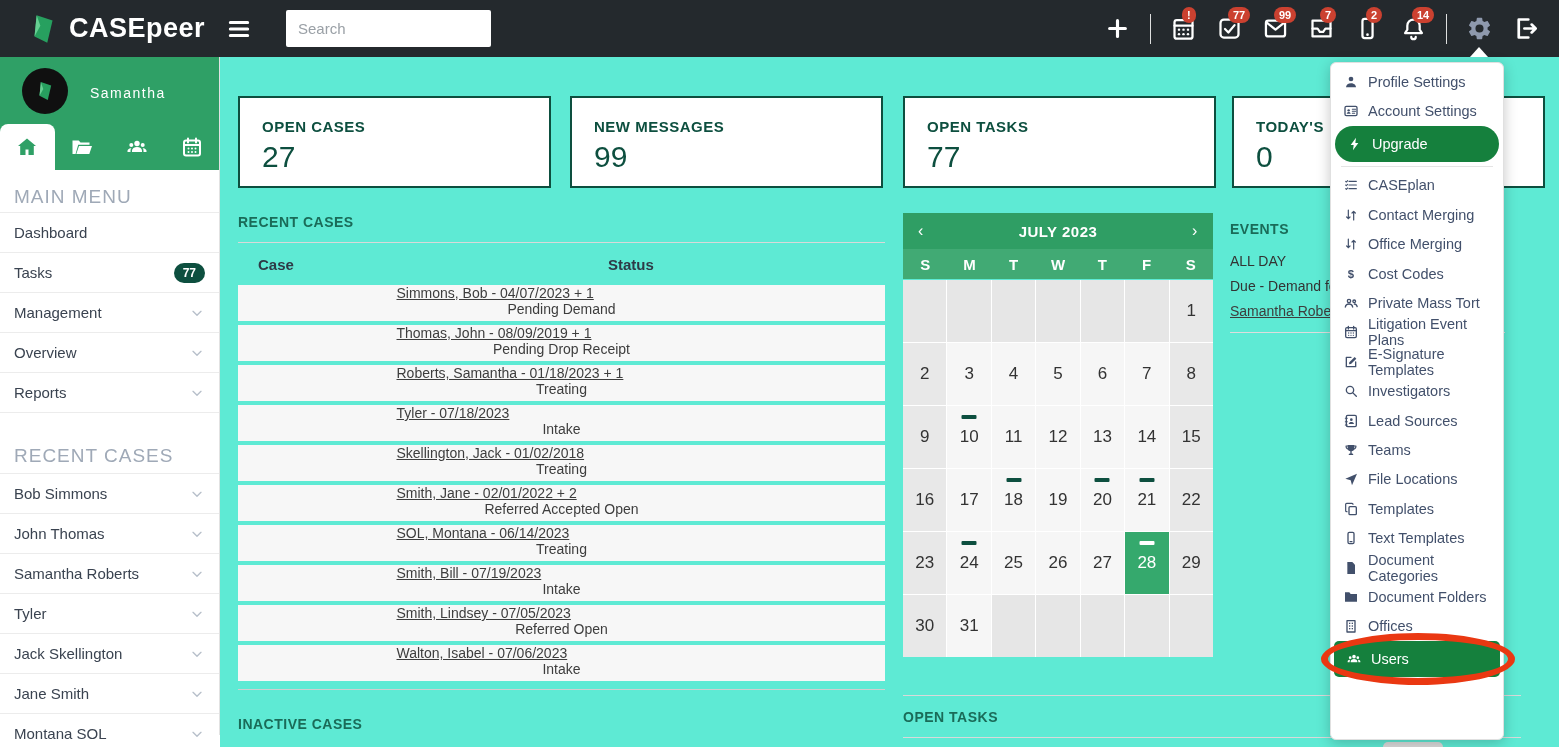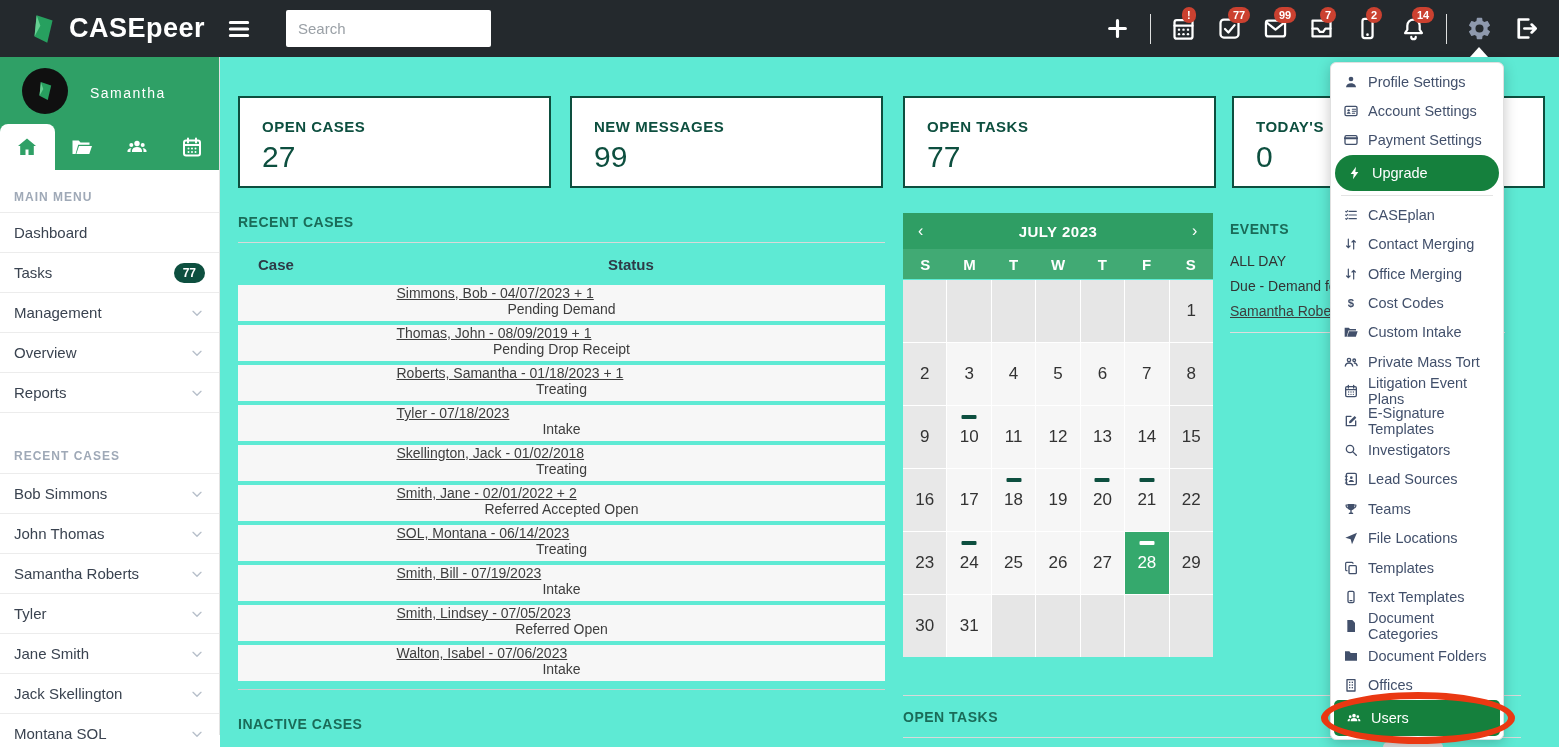--- a/index.html
+++ b/index.html
@@ -35,22 +35,22 @@
   .side-head { height:113px; background:#2fa066; position:relative; }
   .avatar { position:absolute; left:22px; top:11px; width:46px; height:46px; border-radius:50%;
     background:#101010; display:flex; align-items:center; justify-content:center; cursor:pointer; }
   .avatar svg { width:22px; height:22px; }
   .username { position:absolute; left:90px; top:28px; color:#fff; font-size:14px; letter-spacing:1.5px; }
   .side-tabs { position:absolute; bottom:0; left:0; right:0; height:46px; display:flex; }
   .stab { flex:1; display:flex; align-items:center; justify-content:center; color:#fff; cursor:pointer; }
   .stab .ic { width:24px; height:24px; }
   .stab.active { background:#fff; color:#2fa066; border-radius:8px 8px 0 0; }
   .side-section { border-bottom:1px solid #ececec; }
-  .side-label { color:#9fa9b7; font-size:12px; letter-spacing:1px; padding:0 14px; height:30px;
-    display:flex; align-items:center; margin-top:12px;font-weight:bold; }
+  .side-label { color:#9fa9b7; font-size:19px; letter-spacing:1px; padding:0 14px; height:30px;
+    display:flex; align-items:center; margin-top:12px; }
   .side-section + .side-section .side-label { margin-top:26px; height:34px; }
   .side-item { height:40px; display:flex; align-items:center; padding:12px 14px; border-top:1px solid #ececec;
     font-size:15px; color:#3a4350; cursor:pointer; background:#fff; }
   .side-item .lbl { flex:1; }
   .sbadge { background:#0d4f3f; color:#fff; font-size:12px; font-weight:bold; padding:3px 9px; border-radius:10px; }
   .chev { width:16px; height:16px; color:#b7bfca; }
 
   
   .main { position:absolute; left:220px; top:57px; right:0; bottom:0; background:#5eead4; }
   .card { position:absolute; top:39px; width:313px; height:92px; border:2px solid #0d4f3f; background:#fff; }
@@ -314,29 +314,29 @@
         </div>
         <div class="side-item">
           <span class="lbl">Tyler</span>
           <span class="ic chev">
             <svg viewBox="0 0 24 24" fill="none" stroke="currentColor" stroke-width="2" stroke-linecap="round" stroke-linejoin="round">
               <path d="M6 9.5l6 6 6-6"></path>
             </svg>
           </span>
         </div>
         <div class="side-item">
+          <span class="lbl">Jack Skellington</span>
+          <span class="ic chev">
+            <svg viewBox="0 0 24 24" fill="none" stroke="currentColor" stroke-width="2" stroke-linecap="round" stroke-linejoin="round">
+              <path d="M6 9.5l6 6 6-6"></path>
+            </svg>
+          </span>
+        </div>
+        <div class="side-item">
           <span class="lbl">Jane Smith</span>
-          <span class="ic chev">
-            <svg viewBox="0 0 24 24" fill="none" stroke="currentColor" stroke-width="2" stroke-linecap="round" stroke-linejoin="round">
-              <path d="M6 9.5l6 6 6-6"></path>
-            </svg>
-          </span>
-        </div>
-        <div class="side-item">
-          <span class="lbl">Jack Skellington</span>
           <span class="ic chev">
             <svg viewBox="0 0 24 24" fill="none" stroke="currentColor" stroke-width="2" stroke-linecap="round" stroke-linejoin="round">
               <path d="M6 9.5l6 6 6-6"></path>
             </svg>
           </span>
         </div>
         <div class="side-item">
           <span class="lbl">Montana SOL</span>
           <span class="ic chev">
             <svg viewBox="0 0 24 24" fill="none" stroke="currentColor" stroke-width="2" stroke-linecap="round" stroke-linejoin="round">
@@ -582,29 +582,20 @@
       <span class="ic mic">
         <svg viewBox="0 0 24 24" fill="none" stroke="currentColor" stroke-width="2" stroke-linecap="round" stroke-linejoin="round">
           <rect x="3" y="5" width="18" height="14" rx="2"></rect>
           <circle cx="8.5" cy="11" r="1.8" fill="currentColor" stroke="none"></circle>
           <path d="M5.5 16c.4-1.6 1.6-2.4 3-2.4s2.6.8 3 2.4z" fill="currentColor" stroke="none"></path>
           <path d="M14 9.5h5M14 12.5h5M14 15.5h3.5" stroke-width="1.6"></path>
         </svg>
       </span>
       <span>Account Settings</span>
     </div>
-    <div class="mitem">
-      <span class="ic mic">
-        <svg viewBox="0 0 24 24" fill="none" stroke="currentColor" stroke-width="2" stroke-linecap="round" stroke-linejoin="round">
-          <rect x="3" y="5.5" width="18" height="13" rx="2"></rect>
-          <path d="M3 9.5h18" stroke-width="3"></path>
-        </svg>
-      </span>
-      <span>Payment Settings</span>
-    </div>
     <div class="mitem hl pill">
       <span class="ic mic">
         <svg viewBox="0 0 24 24" fill="none" stroke="currentColor" stroke-width="2" stroke-linecap="round" stroke-linejoin="round">
           <path fill="currentColor" stroke="none" d="M13.5 2.5L5.5 13.5h4.5L9 21.5l8-11h-4.5z"></path>
         </svg>
       </span>
       <span>Upgrade</span>
     </div>
     <div class="mdivider"></div>
     <div class="mitem">
@@ -632,28 +623,20 @@
       </span>
       <span>Office Merging</span>
     </div>
     <div class="mitem">
       <span class="ic mic">
         <svg viewBox="0 0 24 24" fill="none" stroke="currentColor" stroke-width="2" stroke-linecap="round" stroke-linejoin="round">
           <text x="12" y="17.5" text-anchor="middle" font-size="17" font-weight="bold" fill="currentColor" stroke="none" font-family="Liberation Sans, sans-serif">$</text>
         </svg>
       </span>
       <span>Cost Codes</span>
-    </div>
-    <div class="mitem">
-      <span class="ic mic">
-        <svg viewBox="0 0 24 24" fill="none" stroke="currentColor" stroke-width="2" stroke-linecap="round" stroke-linejoin="round">
-          <path fill="currentColor" stroke="none" d="M2.5 5.5h6.2l1.8 2h9v2.2H8.2L5.6 19H2.5zM9 11h13l-2.7 8H6.3z"></path>
-        </svg>
-      </span>
-      <span>Custom Intake</span>
     </div>
     <div class="mitem">
       <span class="ic mic">
         <svg viewBox="0 0 24 24" fill="none" stroke="currentColor" stroke-width="2" stroke-linecap="round" stroke-linejoin="round">
           <circle cx="9" cy="9" r="2.5"></circle>
           <path d="M3.5 18c.5-3 2.7-4.5 5.5-4.5s5 1.5 5.5 4.5"></path>
           <circle cx="16.8" cy="9.5" r="2"></circle>
           <path d="M17 13.5c2.2.2 3.7 1.4 4.2 4"></path>
         </svg>
       </span>

